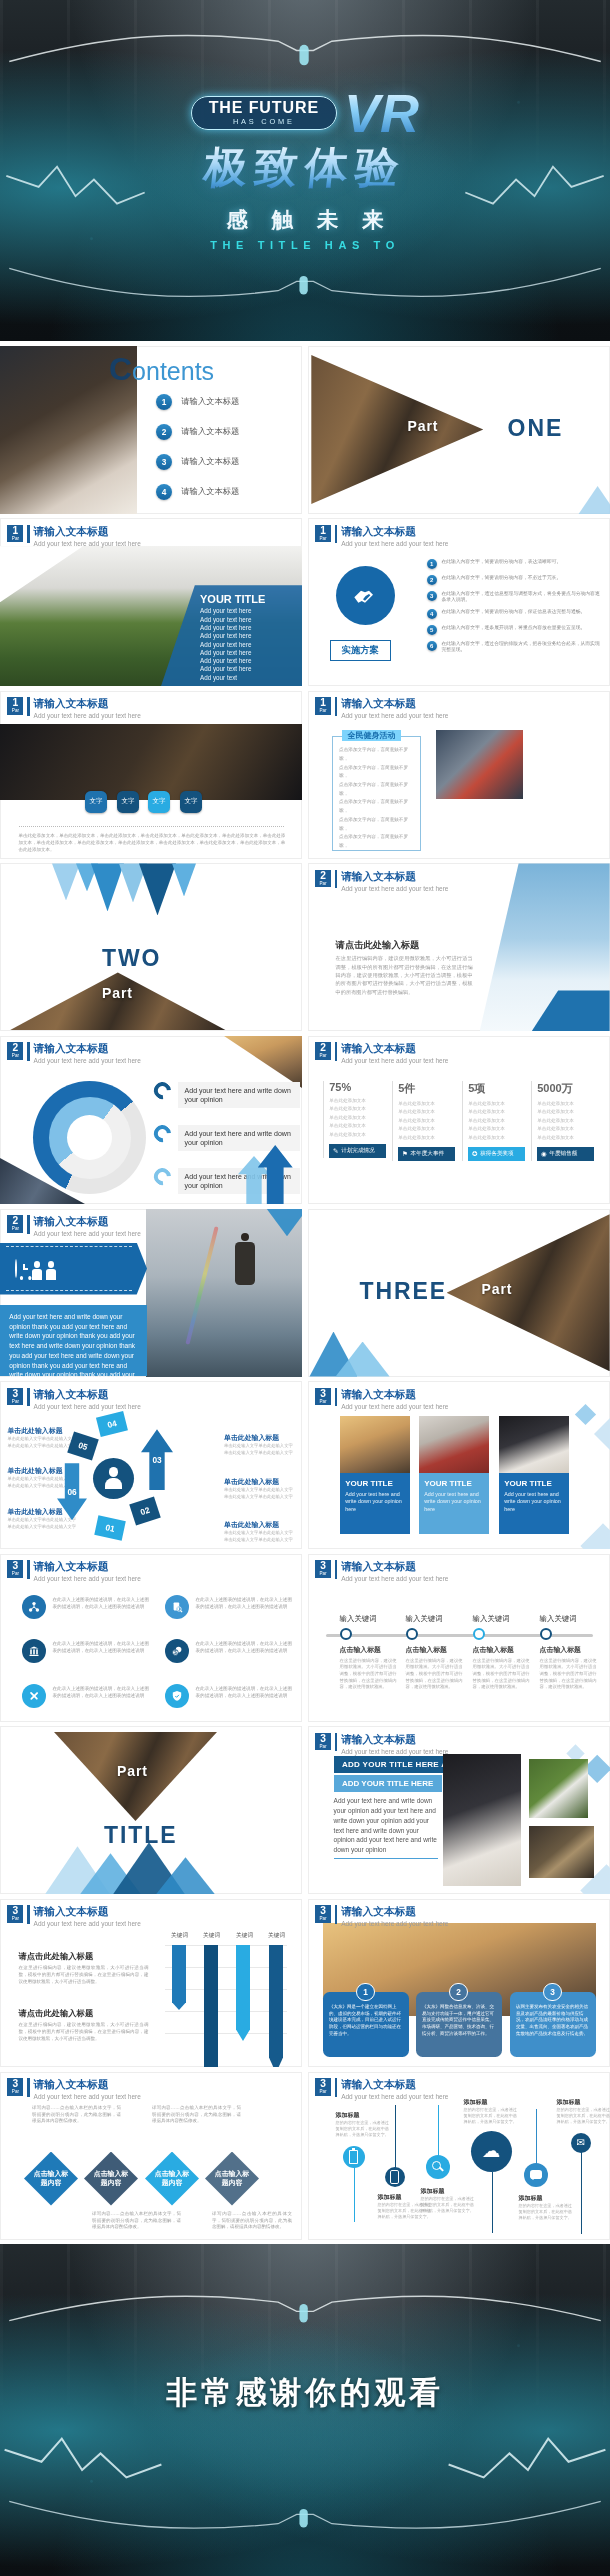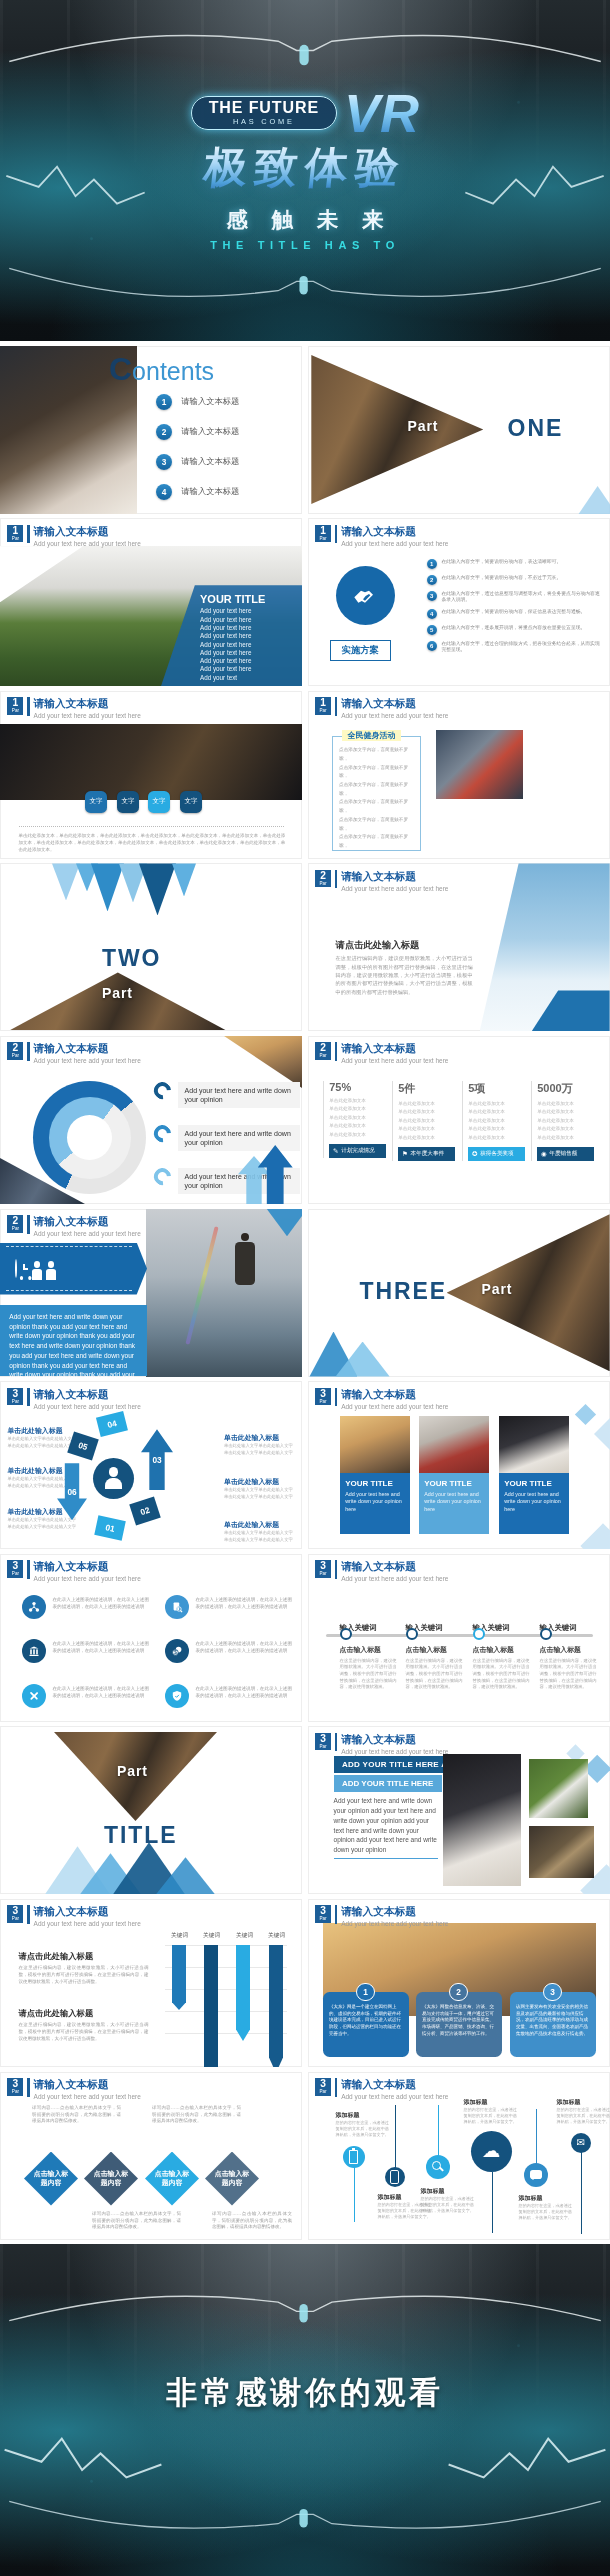--- a/index.html
+++ b/index.html
@@ -92,21 +92,21 @@
   .price-ribbon{position:absolute;left:0;top:33px;width:113px;height:76px;background:#1f72ae;
       clip-path:polygon(0 0,89% 0,100% 50%,89% 100%,0 100%);padding:6.5px 20.4px 0 9.3px;box-sizing:border-box;}
   .price-main{font-size:16px;font-weight:bold;color:#fff;}
   .price-cents{font-size:8.3px;font-weight:bold;color:#fff;}
   .ribbon-lines div{font-size:4.3px;color:#dceaf5;line-height:1.5;}
   .tagbox{position:absolute;top:100px;width:22px;height:22px;border-radius:5.6px;color:#fff;font-size:6.5px;display:flex;align-items:center;justify-content:center;box-shadow:0 0.9px 1.9px rgba(0,0,0,.3);}
   .dotline{position:absolute;left:18.5px;right:18.5px;top:135px;border-top:0.9px dotted #bbb;}
   .price-body{position:absolute;left:18.5px;right:16.7px;top:141px;font-size:4.5px;color:#9a9a9a;line-height:1.6;text-align:justify;}
   
   .actbox{position:absolute;border:0.9px solid #8fc2e2;}
-  .acttab{position:absolute;top:-6.5px;left:9.3px;background:#fef9c3;padding:0 5.6px;font-size:8px;font-weight:bold;color:#1a6fae;white-space:nowrap;}
+  .acttab{position:absolute;top:-6.5px;left:9.3px;background:#7dd3fc;padding:0 5.6px;font-size:8px;font-weight:bold;color:#1a6fae;white-space:nowrap;}
   .actlines{padding:9.3px 6.5px 0;}
   .actlines div{font-size:4.6px;color:#999;line-height:1.9;}
   
   .mt{position:absolute;}
   
   .body-title{font-size:9.3px;font-weight:bold;color:#333;}
   .body-text{font-size:5.2px;color:#9a9a9a;line-height:1.6;text-align:justify;}
   
   .donut{position:absolute;left:33px;top:45px;width:113px;height:113px;border-radius:50%;
      background:conic-gradient(from 205deg,#1b6cb0 0 57%,#e6e6e6 57% 100%);}
@@ -154,21 +154,21 @@
   .card .ct{font-size:8px;font-weight:bold;color:#fff;margin-bottom:2.8px;}
   .card .cx{font-size:5.4px;color:#eaf3fa;line-height:1.45;}
   .diamond{position:absolute;transform:rotate(45deg);}
   
   .feat{position:absolute;display:flex;align-items:flex-start;width:130px;}
   .fico{width:24px;height:24px;border-radius:50%;flex:none;display:flex;align-items:center;justify-content:center;}
   .ftxt{font-size:4.6px;color:#999;line-height:1.55;margin-left:6.5px;margin-top:0.9px;}
   
   .tl-line{position:absolute;left:18.5px;right:16.7px;top:80px;height:2.8px;background:#c9c9c9;border-radius:1.9px;}
   .tl-node{position:absolute;top:74px;width:8.3px;height:8.3px;border-radius:50%;background:#fff;border:2.8px solid #14527e;}
-  .tl-kw{position:absolute;top:69px;font-size:7.4px;font-weight:bold;color:#333;}
+  .tl-kw{position:absolute;top:60px;font-size:7.4px;font-weight:normal;color:#333;}
   .tl-t{position:absolute;top:91px;font-size:6.9px;font-weight:bold;color:#444;}
   .tl-p{position:absolute;top:104px;width:57px;font-size:4.3px;color:#aaa;line-height:1.55;text-align:justify;}
   
   .band1{position:absolute;left:26px;top:30px;background:#155a8c;color:#fff;font-size:8px;font-weight:bold;padding:3.7px 8.3px;letter-spacing:0.3px;}
   .band2{position:absolute;left:26px;top:49px;background:#58a8da;color:#fff;font-size:8px;font-weight:bold;padding:3.7px 8.3px;}
   .at-text{position:absolute;left:26px;top:70px;width:104px;font-size:6.5px;color:#555;line-height:1.5;border-bottom:1.9px solid #4aa0d8;padding-bottom:2.8px;}
   
   .kpi-grid{position:absolute;left:165px;top:46px;width:122px;height:109px;
      background:repeating-linear-gradient(180deg,#e8e8e8 0 0.9px,transparent 0.9px 22px);}
   .pennant{position:absolute;width:14px;clip-path:polygon(0 0,100% 0,100% 88%,50% 100%,0 88%);}

